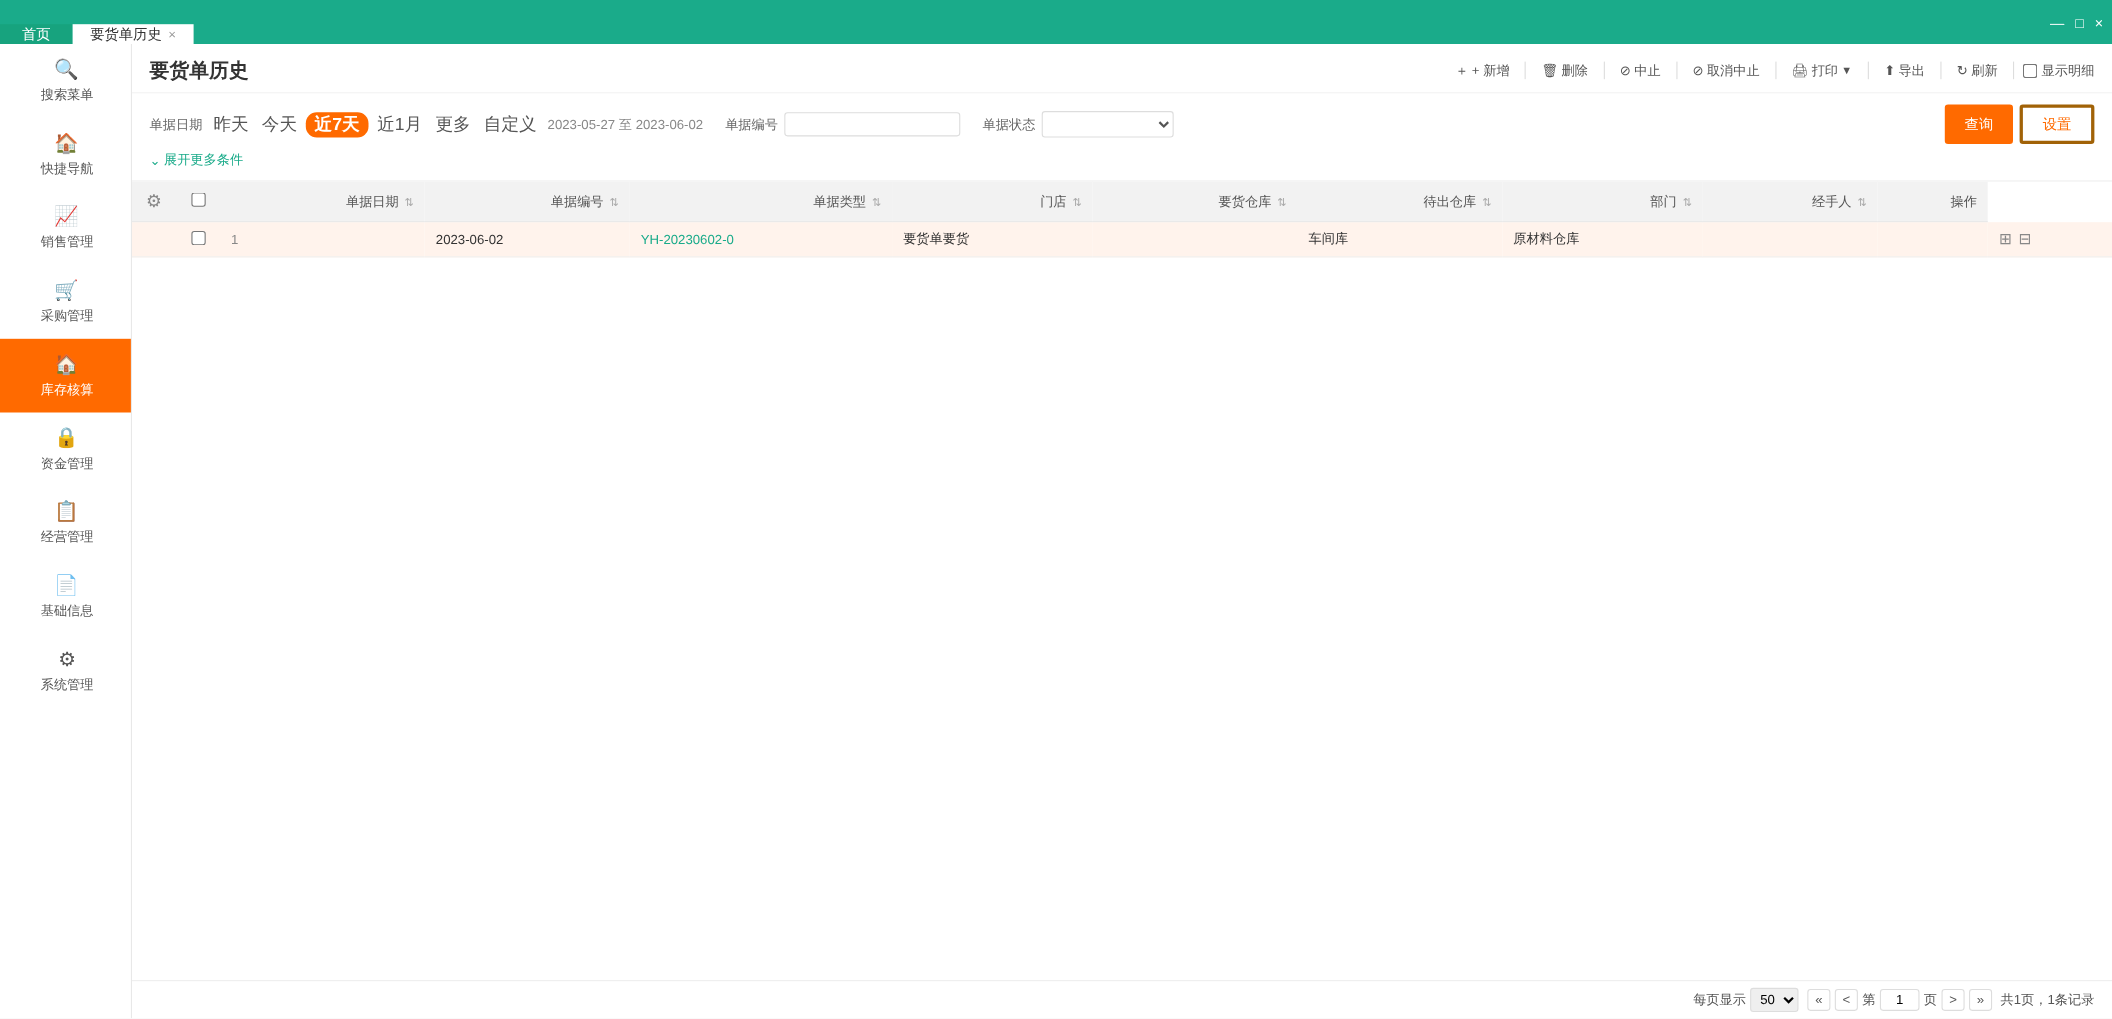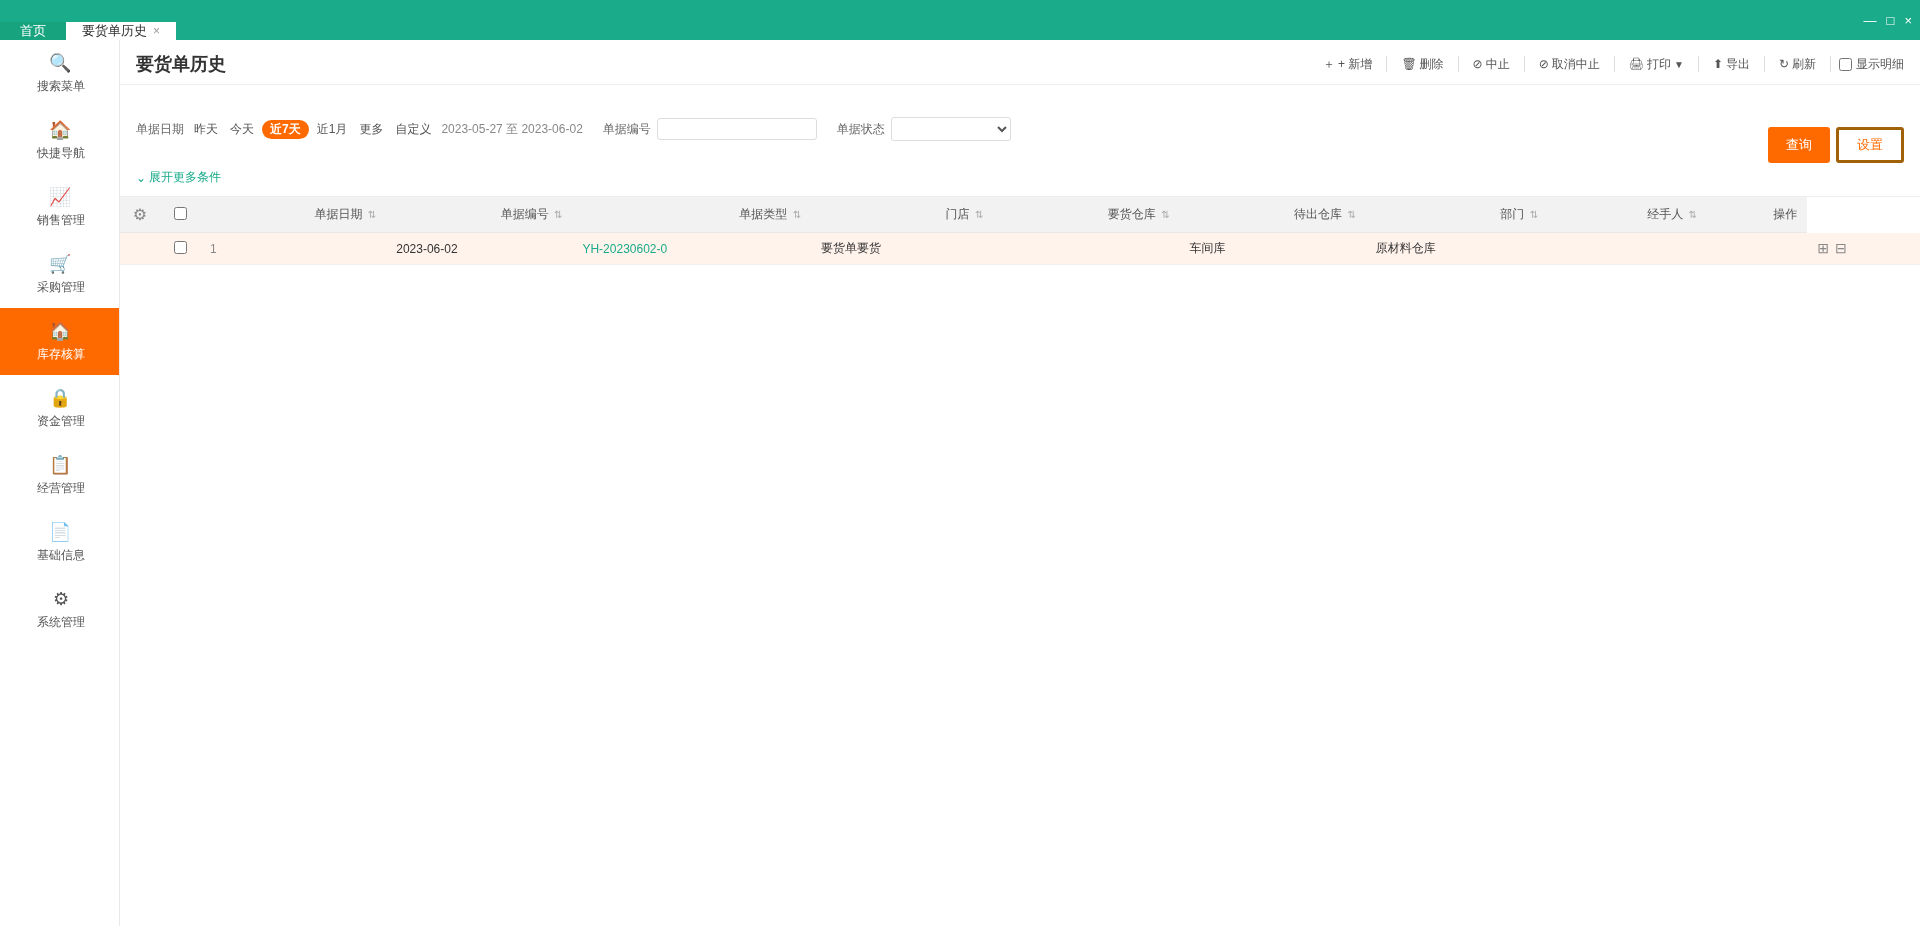--- a/index.html
+++ b/index.html
@@ -36,21 +36,21 @@
     .divider-v { width: 1px; height: 16px; background: #ddd; }
     .display-detail { display: flex; align-items: center; gap: 4px; font-size: 12px; color: #555; }
     .display-detail input[type=checkbox] { cursor: pointer; }
 
     
     .filter-bar { padding: 10px 16px; background: #fff; border-bottom: 1px solid #eee; flex-shrink: 0; }
     .filter-row { display: flex; align-items: center; gap: 20px; flex-wrap: wrap; }
     .filter-group { display: flex; align-items: center; gap: 6px; }
     .filter-label { color: #666; font-size: 12px; white-space: nowrap; }
     .date-filter-btns { display: flex; gap: 4px; }
-    .date-btn { font-size: 12px; color: #555; cursor: pointer; padding: 1px 4px; border-radius: 3px; border: none; background: none; }
+    .date-btn { font-size: 16px; color: #555; cursor: pointer; padding: 1px 4px; border-radius: 3px; border: none; background: none; }
     .date-btn.active { background: #ff6a00; color: #fff; border-radius: 10px; padding: 1px 8px; font-weight: bold; }
     .date-range { font-size: 12px; color: #888; }
     .filter-input { border: 1px solid #ddd; border-radius: 3px; padding: 3px 8px; font-size: 12px; width: 160px; outline: none; }
     .filter-select { border: 1px solid #ddd; border-radius: 3px; padding: 3px 8px; font-size: 12px; width: 120px; outline: none; color: #555; background: #fff; }
     .expand-btn { color: #1aab8a; font-size: 12px; cursor: pointer; display: flex; align-items: center; gap: 3px; margin-top: 6px; }
 
     
     .table-container { flex: 1; overflow: auto; padding: 0; }
     table { width: 100%; border-collapse: collapse; font-size: 12px; }
     thead tr { background: #f2f2f2; }
@@ -205,21 +205,21 @@
         <div class="filter-group">
           <span class="filter-label">单据编号</span>
           <input class="filter-input" type="text" placeholder="" style="">
         </div>
         <div class="filter-group">
           <span class="filter-label">单据状态</span>
           <select class="filter-select">
             <option value=""></option>
           </select>
         </div>
-        <div style="margin-left:auto; display:flex; flex-direction:column; gap:6px; align-items:flex-end;margin-top:32px;">
+        <div style="margin-left:auto; display:flex; flex-direction:column; gap:6px; align-items:flex-end;">
           <div style="display:flex; gap:6px;">
             <button class="btn-query">查询</button>
             <button class="btn-setting">设置</button>
           </div>
         </div>
       </div>
       <div class="expand-btn">
         <span>⌄</span>
         <span>展开更多条件</span>
       </div>
@@ -293,14 +293,32 @@
           <span class="op-icon" title="编辑">⊞</span>
           <span class="op-icon" title="更多">⊟</span>
         </div>
       </td>
     </tr>
           </tbody>
       </table>
     </div>
 
 
+    <div class="pagination-bar">
+      <div class="per-page">
+        <span>每页显示</span>
+        <select>
+          <option value="50">50</option>
+        </select>
+      </div>
+      <div class="page-nav">
+        <button class="page-btn">«</button>
+        <button class="page-btn">&lt;</button>
+        <span>第</span>
+        <input class="page-input" type="text" value="1" style="">
+        <span>页</span>
+        <button class="page-btn">&gt;</button>
+        <button class="page-btn">»</button>
+      </div>
+      <span>共1页，1条记录</span>
+    </div>
   </div>
 </div>
 
 </body></html>

